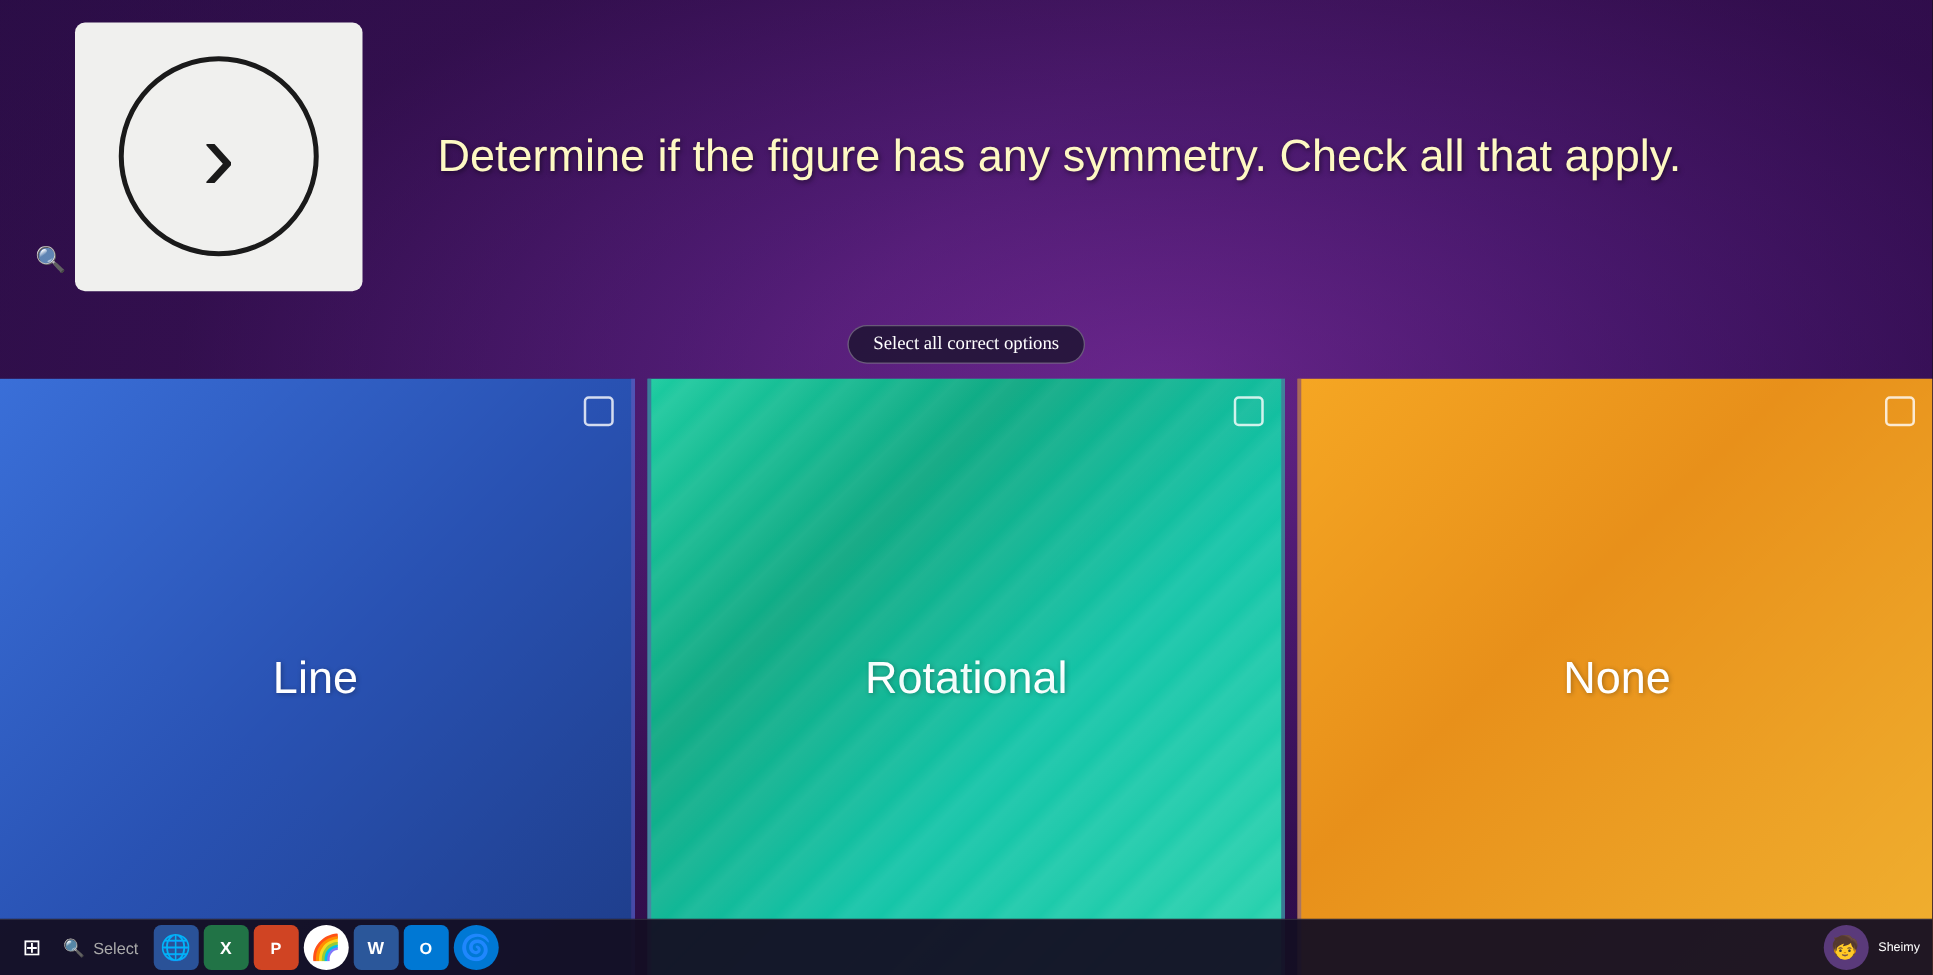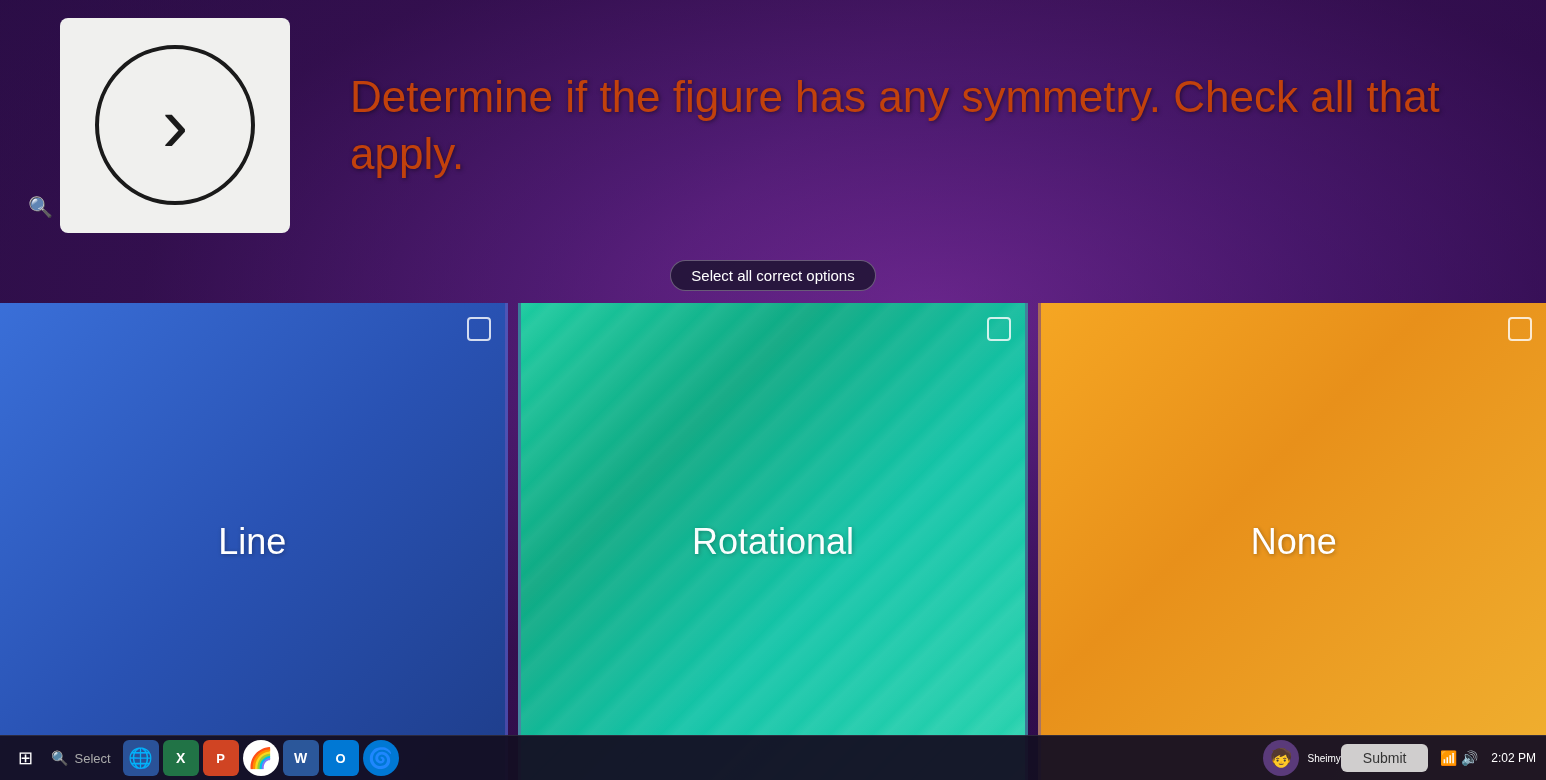--- a/index.html
+++ b/index.html
@@ -69,22 +69,22 @@
     }
 
     .chevron {
       font-size: 80px;
       color: #1a1a1a;
       line-height: 1;
       font-weight: 300;
     }
 
     .question-text {
-      color: #c2410c;
-      font-size: 44px;
+      color: #fef9c3;
+      font-size: 36px;
       font-weight: 500;
       line-height: 1.3;
       text-shadow: 1px 1px 4px rgba(0,0,0,0.5);
       flex: 1;
     }
 
     .zoom-icon {
       position: absolute;
       left: 28px;
       top: 195px;
@@ -102,20 +102,21 @@
     }
 
     .select-badge {
       background: rgba(30, 20, 50, 0.85);
       border: 1px solid rgba(255,255,255,0.3);
       color: #ffffff;
       font-size: 15px;
       padding: 6px 20px;
       border-radius: 20px;
       font-weight: 400;
+      font-family: Liberation Serif, serif;
     }
 
     
     .options-section {
       display: flex;
       flex: 1;
       gap: 10px;
       padding: 0;
     }
 
@@ -354,22 +355,14 @@
     <div class="taskbar-app-icon" style="background:#2b579a; color:#fff; font-size:14px; font-weight:bold;">W</div>
     <div class="taskbar-app-icon" style="background:#0078d4; color:#fff; font-size:13px; font-weight:bold;">O</div>
     <div class="taskbar-app-icon" style="background:#0078d4; border-radius:50%;">🌀</div>
   </div>
 
   <div class="user-area">
     <div class="avatar">🧒</div>
     <span class="user-name">Sheimy</span>
   </div>
 
-  <div class="taskbar-right">
-    <button class="submit-btn">Submit</button>
-    <div class="system-icons">
-      <span>📶</span>
-      <span>🔊</span>
-    </div>
-    <div class="time-display">2:02 PM</div>
-  </div>
 
 </div>
 
 </body></html>

